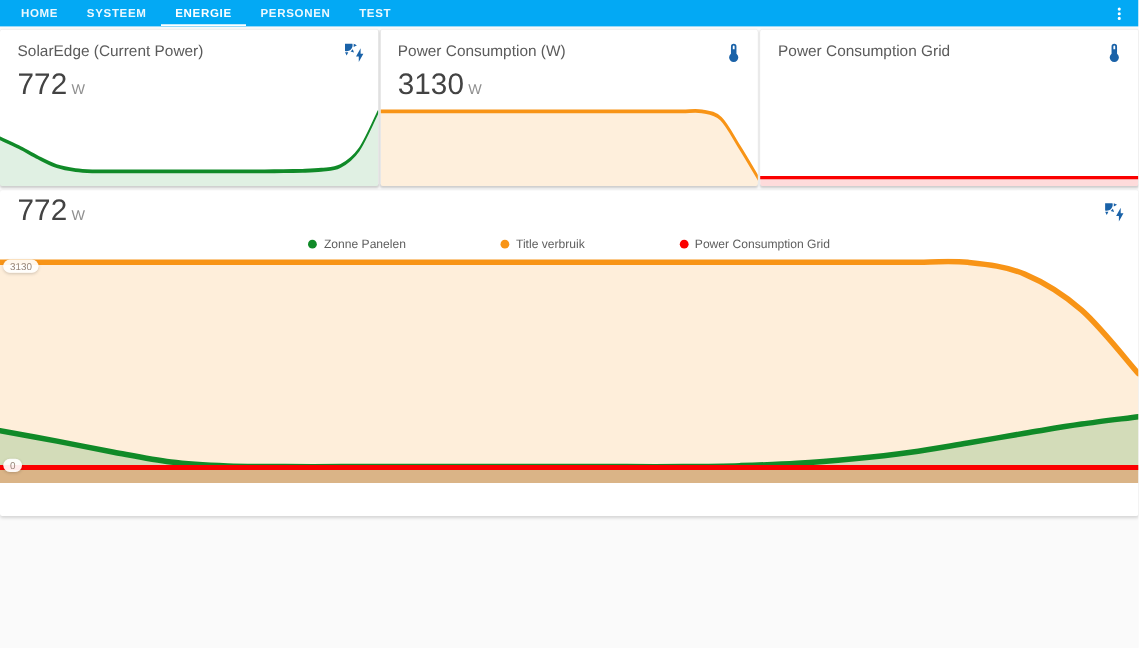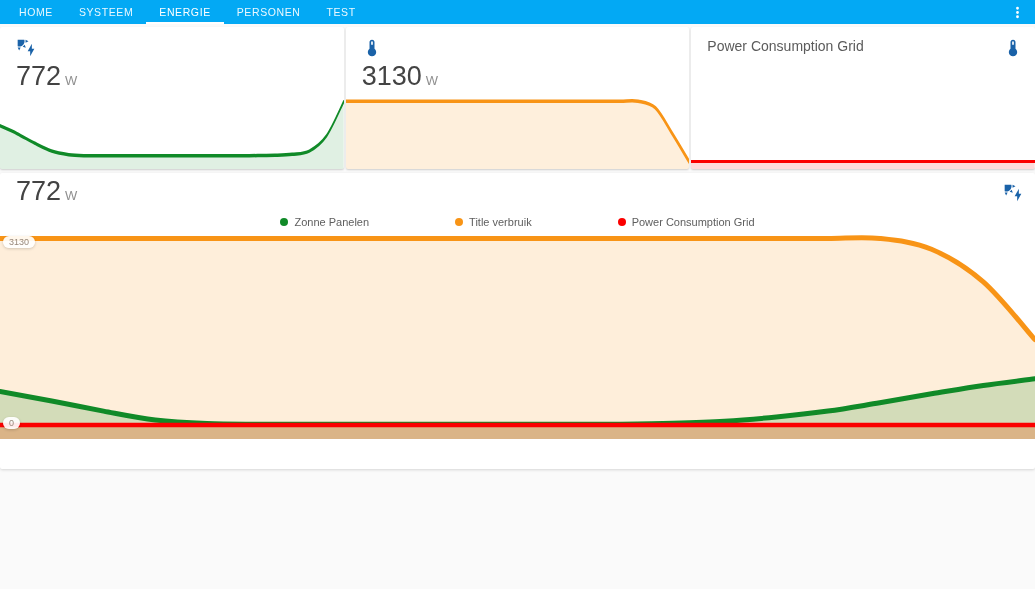--- a/index.html
+++ b/index.html
@@ -1,20 +1,20 @@
 <!DOCTYPE html>
 <html><head>
 <meta charset="utf-8">
 <style>
   html,body{margin:0;padding:0;width:1035px;height:589px;overflow:hidden;
     background:#fafafa;font-family:"Liberation Sans",sans-serif;}
   
   .nav{height:24px;background:#03a9f4;display:flex;align-items:stretch;padding-left:6px;}
   .tabs{display:flex;align-items:stretch;}
-  .tab{padding:0 13px;display:flex;align-items:center;font-size:10.5px;font-weight:normal;
+  .tab{padding:0 13px;display:flex;align-items:center;font-size:10.5px;font-weight:bold;
     letter-spacing:.6px;color:rgba(255,255,255,.92);cursor:pointer;}
   .tab.active{color:#fff;box-shadow:inset 0 -2px 0 #fff;}
   .kebab{margin-left:auto;margin-right:6px;width:20px;display:flex;align-items:center;color:#fff;cursor:pointer;}
   .kebab svg{width:17px;height:17px;fill:currentColor;}
   
   .cards-row{display:flex;gap:2px;margin-top:3px;}
   .card{flex:1 1 0;height:142px;background:#fff;position:relative;overflow:hidden;
     border-radius:2px;box-shadow:0 1px 2px rgba(0,0,0,.18);cursor:pointer;}
   .card-head{display:flex;justify-content:space-between;align-items:flex-start;padding:11px 12px 0 16px;}
   .card-title{font-size:14px;color:#5b5b5b;}
@@ -54,34 +54,36 @@
   <div class="kebab">
       <svg viewBox="0 0 24 24">
         <path d="M12,16A2,2 0 0,1 14,18A2,2 0 0,1 12,20A2,2 0 0,1 10,18A2,2 0 0,1 12,16M12,10A2,2 0 0,1 14,12A2,2 0 0,1 12,14A2,2 0 0,1 10,12A2,2 0 0,1 12,10M12,4A2,2 0 0,1 14,6A2,2 0 0,1 12,8A2,2 0 0,1 10,6A2,2 0 0,1 12,4Z"></path>
       </svg>
     </div>
 </div>
 
 <div class="cards-row" id="cards-row">
     <div class="card">
       <div class="card-head">
+        <span class="card-title">SolarEdge (Current Power)</span>
         <span class="icon">
           <svg viewBox="0 0 24 24">
             <path d="M11.45,2V5.55L15,3.77L11.45,2M10.45,8L8,10.46L11.75,11.71L10.45,8M2,11.45L3.77,15L5.55,11.45H2M10,2H2V10C2.57,10.17 3.17,10.25 3.77,10.25C7.35,10.26 10.26,7.35 10.25,3.77C10.25,3.17 10.17,2.57 10,2M17,22V16H14L19,7V13H22L17,22Z"></path>
           </svg>
         </span>
       </div>
       <div class="card-value"><span class="num">772</span><span class="unit">W</span></div>
       <svg class="minichart" viewBox="0 0 1035 72" preserveAspectRatio="none">
         <path d="M0.0,28.8C8.6,30.1,34.5,33.8,51.8,36.7C69.0,39.6,86.3,43.2,103.5,46.1C120.8,49.0,138.0,52.1,155.3,54.1C172.5,56.0,189.8,56.9,207.0,57.7C224.3,58.5,241.5,58.6,258.8,58.8C276.0,58.9,293.3,58.8,310.5,58.8C327.8,58.8,345.0,58.8,362.3,58.8C379.5,58.8,396.8,58.8,414.0,58.8C431.3,58.8,448.5,58.8,465.8,58.8C483.0,58.8,500.3,58.8,517.5,58.8C534.8,58.8,552.0,58.8,569.3,58.8C586.5,58.8,603.8,58.8,621.0,58.8C638.3,58.8,655.5,58.8,672.8,58.8C690.0,58.8,707.3,58.8,724.5,58.8C741.8,58.7,759.0,58.6,776.3,58.6C793.5,58.5,810.8,58.5,828.0,58.3C845.3,58.1,862.5,58.0,879.8,57.3C897.0,56.6,914.3,57.1,931.5,54.1C948.8,51.0,966.0,47.1,983.3,38.9C1000.5,30.7,1026.4,10.5,1035.0,4.8L1035,72L0,72Z" fill="rgba(16,138,40,0.13)" stroke="none"></path>
         <path d="M0.0,28.8C8.6,30.1,34.5,33.8,51.8,36.7C69.0,39.6,86.3,43.2,103.5,46.1C120.8,49.0,138.0,52.1,155.3,54.1C172.5,56.0,189.8,56.9,207.0,57.7C224.3,58.5,241.5,58.6,258.8,58.8C276.0,58.9,293.3,58.8,310.5,58.8C327.8,58.8,345.0,58.8,362.3,58.8C379.5,58.8,396.8,58.8,414.0,58.8C431.3,58.8,448.5,58.8,465.8,58.8C483.0,58.8,500.3,58.8,517.5,58.8C534.8,58.8,552.0,58.8,569.3,58.8C586.5,58.8,603.8,58.8,621.0,58.8C638.3,58.8,655.5,58.8,672.8,58.8C690.0,58.8,707.3,58.8,724.5,58.8C741.8,58.7,759.0,58.6,776.3,58.6C793.5,58.5,810.8,58.5,828.0,58.3C845.3,58.1,862.5,58.0,879.8,57.3C897.0,56.6,914.3,57.1,931.5,54.1C948.8,51.0,966.0,47.1,983.3,38.9C1000.5,30.7,1026.4,10.5,1035.0,4.8" fill="none" stroke="#108a28" stroke-width="3.5" stroke-linecap="round" stroke-linejoin="round"></path>
       </svg>
     </div>
     <div class="card">
       <div class="card-head">
+        <span class="card-title">Power Consumption (W)</span>
         <span class="icon">
           <svg viewBox="0 0 24 24">
             <path d="M15 13V5A3 3 0 0 0 9 5V13A5 5 0 1 0 15 13M12 4A1 1 0 0 1 13 5V8H11V5A1 1 0 0 1 12 4Z"></path>
           </svg>
         </span>
       </div>
       <div class="card-value"><span class="num">3130</span><span class="unit">W</span></div>
       <svg class="minichart" viewBox="0 0 516.5 72" preserveAspectRatio="none">
         <path d="M0.0,4.2C4.3,4.2,17.2,4.2,25.8,4.2C34.4,4.2,43.0,4.2,51.6,4.2C60.3,4.2,68.9,4.2,77.5,4.2C86.1,4.2,94.7,4.2,103.3,4.2C111.9,4.2,120.5,4.2,129.1,4.2C137.7,4.2,146.3,4.2,154.9,4.2C163.6,4.2,172.2,4.2,180.8,4.2C189.4,4.2,198.0,4.2,206.6,4.2C215.2,4.2,223.8,4.2,232.4,4.2C241.0,4.2,249.6,4.2,258.3,4.2C266.9,4.2,275.5,4.2,284.1,4.2C292.7,4.2,301.3,4.2,309.9,4.2C318.5,4.2,327.1,4.2,335.7,4.2C344.3,4.2,352.9,4.2,361.6,4.2C370.2,4.2,378.8,4.2,387.4,4.2C396.0,4.2,404.6,4.2,413.2,4.2C421.8,4.2,430.4,3.1,439.0,4.2C447.6,5.3,456.2,5.3,464.9,10.8C473.5,16.3,482.1,27.9,490.7,37.0C499.3,46.1,512.2,60.9,516.5,65.6L516.5,72L0,72Z" fill="rgba(248,148,22,0.15)" stroke="none"></path>
         <path d="M0.0,4.2C4.3,4.2,17.2,4.2,25.8,4.2C34.4,4.2,43.0,4.2,51.6,4.2C60.3,4.2,68.9,4.2,77.5,4.2C86.1,4.2,94.7,4.2,103.3,4.2C111.9,4.2,120.5,4.2,129.1,4.2C137.7,4.2,146.3,4.2,154.9,4.2C163.6,4.2,172.2,4.2,180.8,4.2C189.4,4.2,198.0,4.2,206.6,4.2C215.2,4.2,223.8,4.2,232.4,4.2C241.0,4.2,249.6,4.2,258.3,4.2C266.9,4.2,275.5,4.2,284.1,4.2C292.7,4.2,301.3,4.2,309.9,4.2C318.5,4.2,327.1,4.2,335.7,4.2C344.3,4.2,352.9,4.2,361.6,4.2C370.2,4.2,378.8,4.2,387.4,4.2C396.0,4.2,404.6,4.2,413.2,4.2C421.8,4.2,430.4,3.1,439.0,4.2C447.6,5.3,456.2,5.3,464.9,10.8C473.5,16.3,482.1,27.9,490.7,37.0C499.3,46.1,512.2,60.9,516.5,65.6" fill="none" stroke="#f89416" stroke-width="3.5" stroke-linecap="round" stroke-linejoin="round"></path>

